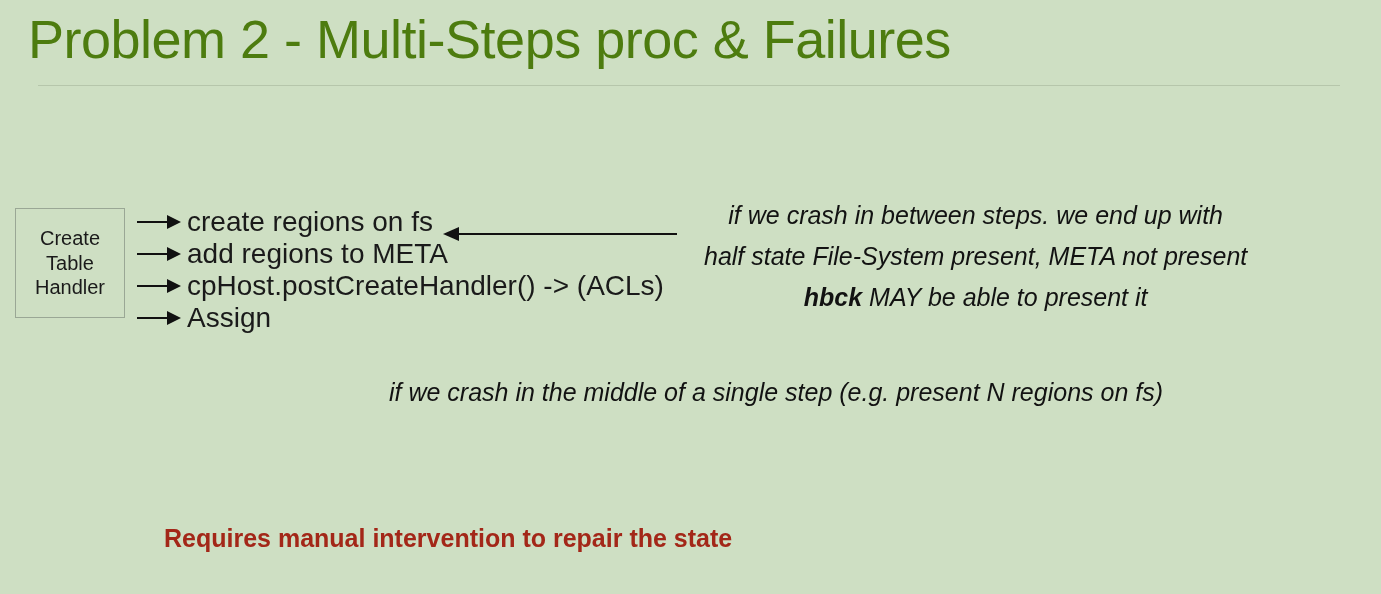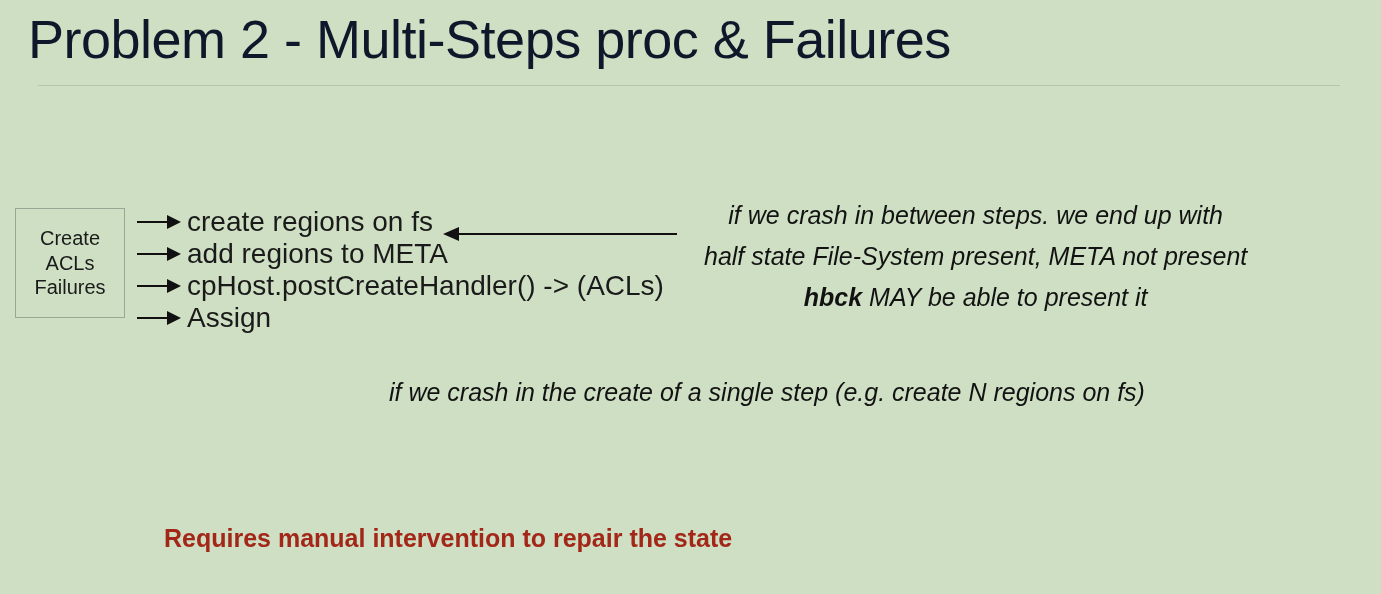--- a/index.html
+++ b/index.html
@@ -24,21 +24,21 @@
 
   
   .slide-title {
     position: absolute;
     left: 28px;
     top: 8px;
     font-family: "Liberation Sans", sans-serif;
     font-size: 54px;
     font-weight: 400;
     letter-spacing: -0.5px;
-    color: #0f172a;
+    color: #4d7c0f;
     white-space: nowrap;
   }
   .title-rule {
     position: absolute;
     left: 38px;
     top: 85px;
     width: 1302px;
     height: 1px;
     background: #b6c6ab;
   }
@@ -189,22 +189,22 @@
 <body>
 
 <div class="slide">
 
   <div class="slide-title">Problem 2 - Multi-Steps proc &amp; Failures</div>
 
   <div class="title-rule"></div>
 
   <div class="handler-box">
     <span>Create</span>
-    <span>ACLs</span>
-    <span>Failures</span>
+    <span>Table</span>
+    <span>Handler</span>
   </div>
 
   <div class="steps">
     <div class="step-row">
       <span class="step-arrow"></span>
       <span class="step-label">create regions on fs</span>
     </div>
     <div class="step-row">
       <span class="step-arrow"></span>
       <span class="step-label">add regions to META</span>
@@ -224,19 +224,19 @@
     <div class="shaft"></div>
   </div>
 
   <div class="note note-top">
     <div>if we crash in between steps. we end up with</div>
     <div>half state File-System present, META not present</div>
     <div><b>hbck</b><span> MAY be able to present it</span></div>
   </div>
 
   <div class="note note-bottom">
-    <div>if we crash in the create of a single step (e.g. create N regions on fs)</div>
+    <div>if we crash in the middle of a single step (e.g. present N regions on fs)</div>
   </div>
 
   <div class="conclusion">Requires manual intervention to repair the state</div>
 
 
 </div>
 
 </body></html>

